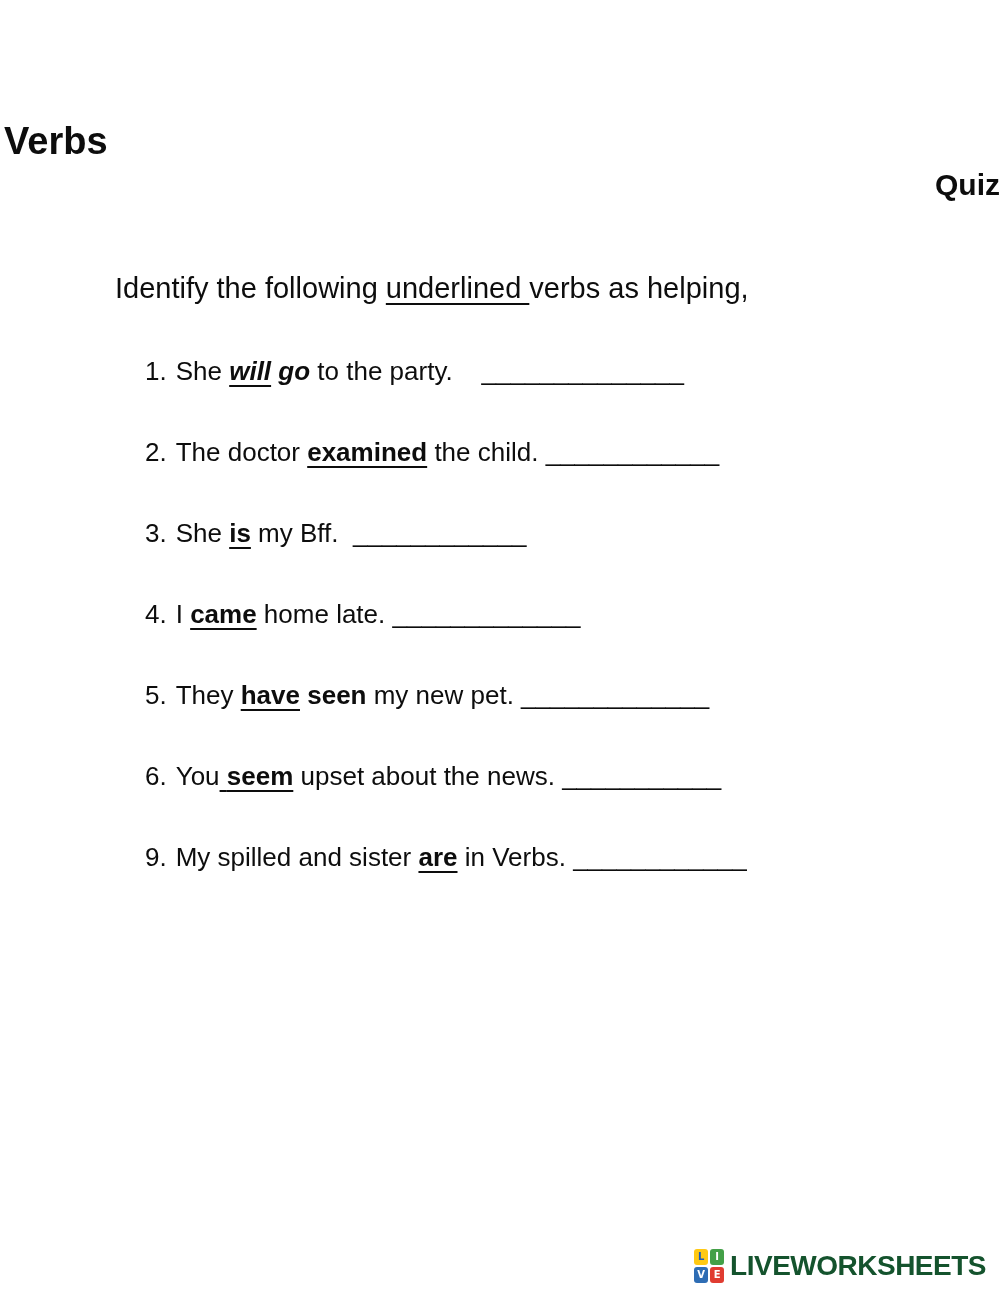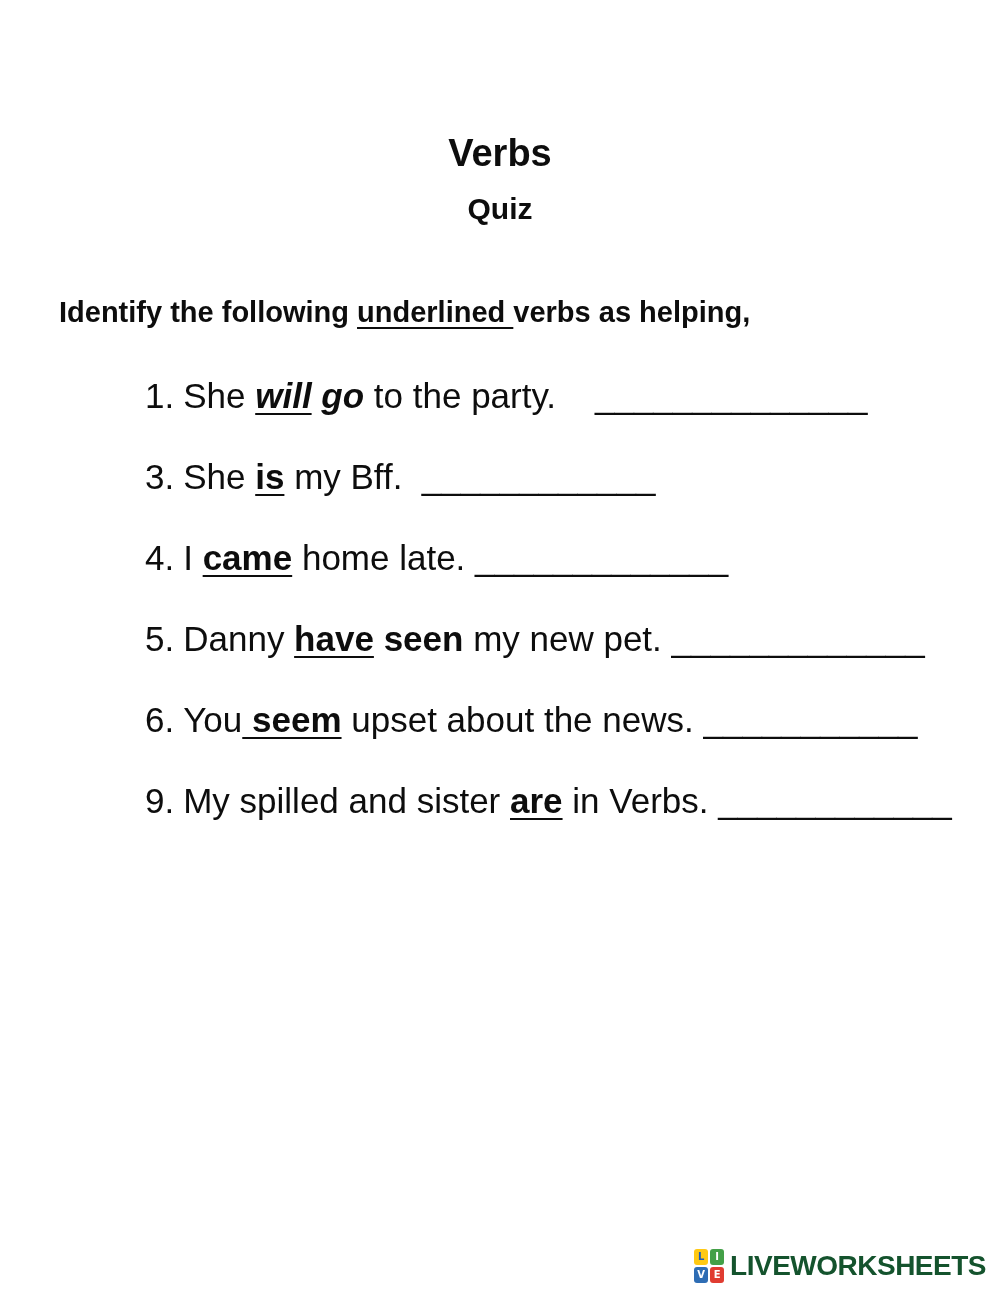--- a/index.html
+++ b/index.html
@@ -6,47 +6,46 @@
   .sheet {
     position: relative;
     width: 1000px;
     height: 1291px;
     background: #ffffff;
     color: #0d0d0d;
     font-family: "Liberation Sans", sans-serif;
     overflow: hidden;
   }
   .title {
-    margin: 16px;
+    margin: 4px;
     padding-top: 116px;
-    text-align: center;
     font-size: 38px;
     font-weight: 700;
     line-height: 1.15;
   }
   .subtitle {
     margin: 4px 0 0 0;
-    text-align: center;
+    text-align: right;
     font-size: 30px;
     font-weight: 700;
     line-height: 1.1;
   }
   .instructions {
-    margin: 66px 0 0 59px;
+    margin: 66px 0 0 115px;
     width: 740px;
     font-size: 29px;
-    font-weight: 700;
+    font-weight: 400;
     line-height: 1.45;
   }
   .instructions .u { text-decoration: underline; text-underline-offset: 5px; text-decoration-thickness: 2px; }
   .items {
     margin: 22px 0 0 145px;
   }
   .item {
-    font-size: 35px;
+    font-size: 26px;
     line-height: 37px;
     margin-bottom: 43px;
     white-space: nowrap;
     margin-top: 44px;
   }
   .num { margin-right: 9px; }
   .b { font-weight: 700; }
   .i { font-style: italic; }
   .u { text-decoration: underline; text-underline-offset: 5px; text-decoration-thickness: 2px; }
   .blank { letter-spacing: 0; }
@@ -85,23 +84,24 @@
 
 <div class="sheet">
 
   <h1 class="title">Verbs</h1>
   <h2 class="subtitle">Quiz</h2>
 
   <p class="instructions"><span>Identify the following </span><span class="u">underlined&nbsp;</span><span>verbs as helping,</span><br></p>
 
   <div class="items" id="items">
       <div class="item"><span class="num">1.</span><span><span>She </span><span class="b i u">will</span><span class="b i"> </span><span class="b i">go</span><span> to the party. &nbsp;&nbsp;&nbsp;</span><span class="blank">______________</span></span></div>
+      <div class="item"><span class="num">2.</span><span><span>The doctor </span><span class="b u">examined</span><span> the child. </span><span class="blank">____________</span></span></div>
       <div class="item"><span class="num">3.</span><span><span>She </span><span class="b u">is</span><span> my Bff. &nbsp;</span><span class="blank">____________</span></span></div>
       <div class="item"><span class="num">4.</span><span><span>I </span><span class="b u">came</span><span> home late. </span><span class="blank">_____________</span></span></div>
-      <div class="item"><span class="num">5.</span><span><span>Danny </span><span class="b u">have</span><span class="b"> </span><span class="b">seen</span><span> my new pet. </span><span class="blank">_____________</span></span></div>
+      <div class="item"><span class="num">5.</span><span><span>They </span><span class="b u">have</span><span class="b"> </span><span class="b">seen</span><span> my new pet. </span><span class="blank">_____________</span></span></div>
       <div class="item"><span class="num">6.</span><span><span>You</span><span class="u"> </span><span class="b u">seem</span><span> upset about the news. </span><span class="blank">___________</span></span></div>
       <div class="item"><span class="num">9.</span><span><span>My spilled and sister </span><span class="b u">are</span><span> in Verbs. </span><span class="blank">____________</span></span></div>
     </div>
 
   <div class="footer">
     <span class="logo" id="logo">
         <span class="tile" style="background: rgb(255, 201, 19); color: rgb(30, 91, 184);">L</span>
         <span class="tile" style="background: rgb(67, 160, 71); color: rgb(255, 255, 255);">I</span>
         <span class="tile" style="background: rgb(46, 109, 180); color: rgb(255, 255, 255);">V</span>
         <span class="tile" style="background: rgb(224, 60, 49); color: rgb(255, 255, 255);">E</span>

